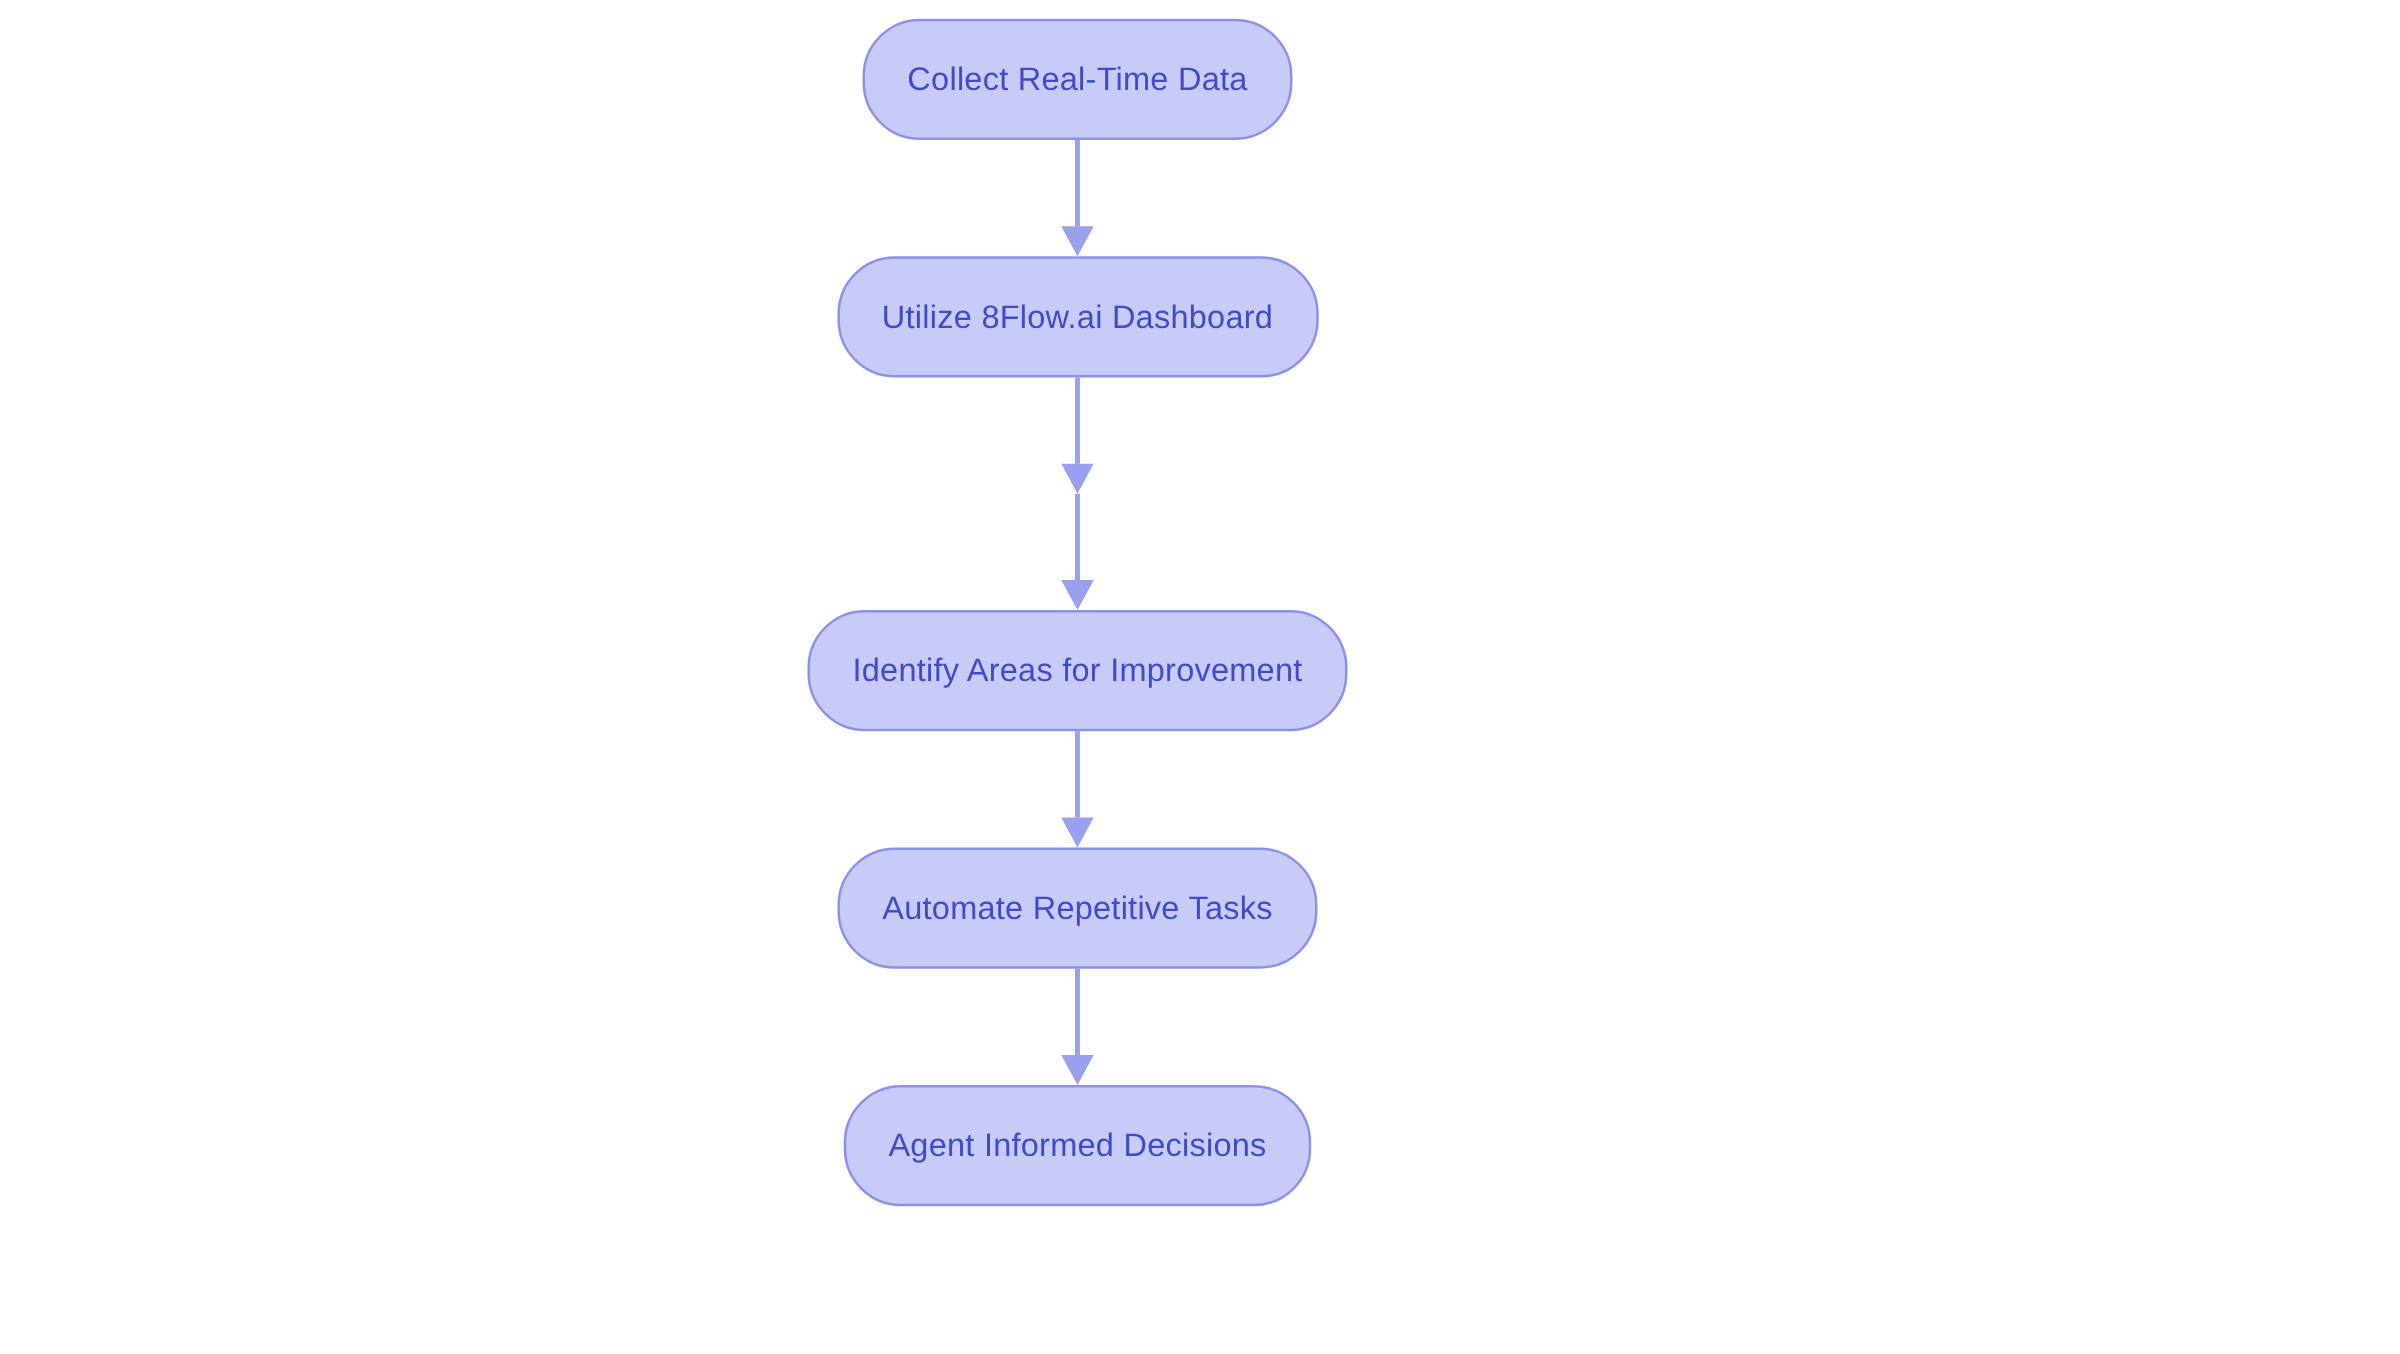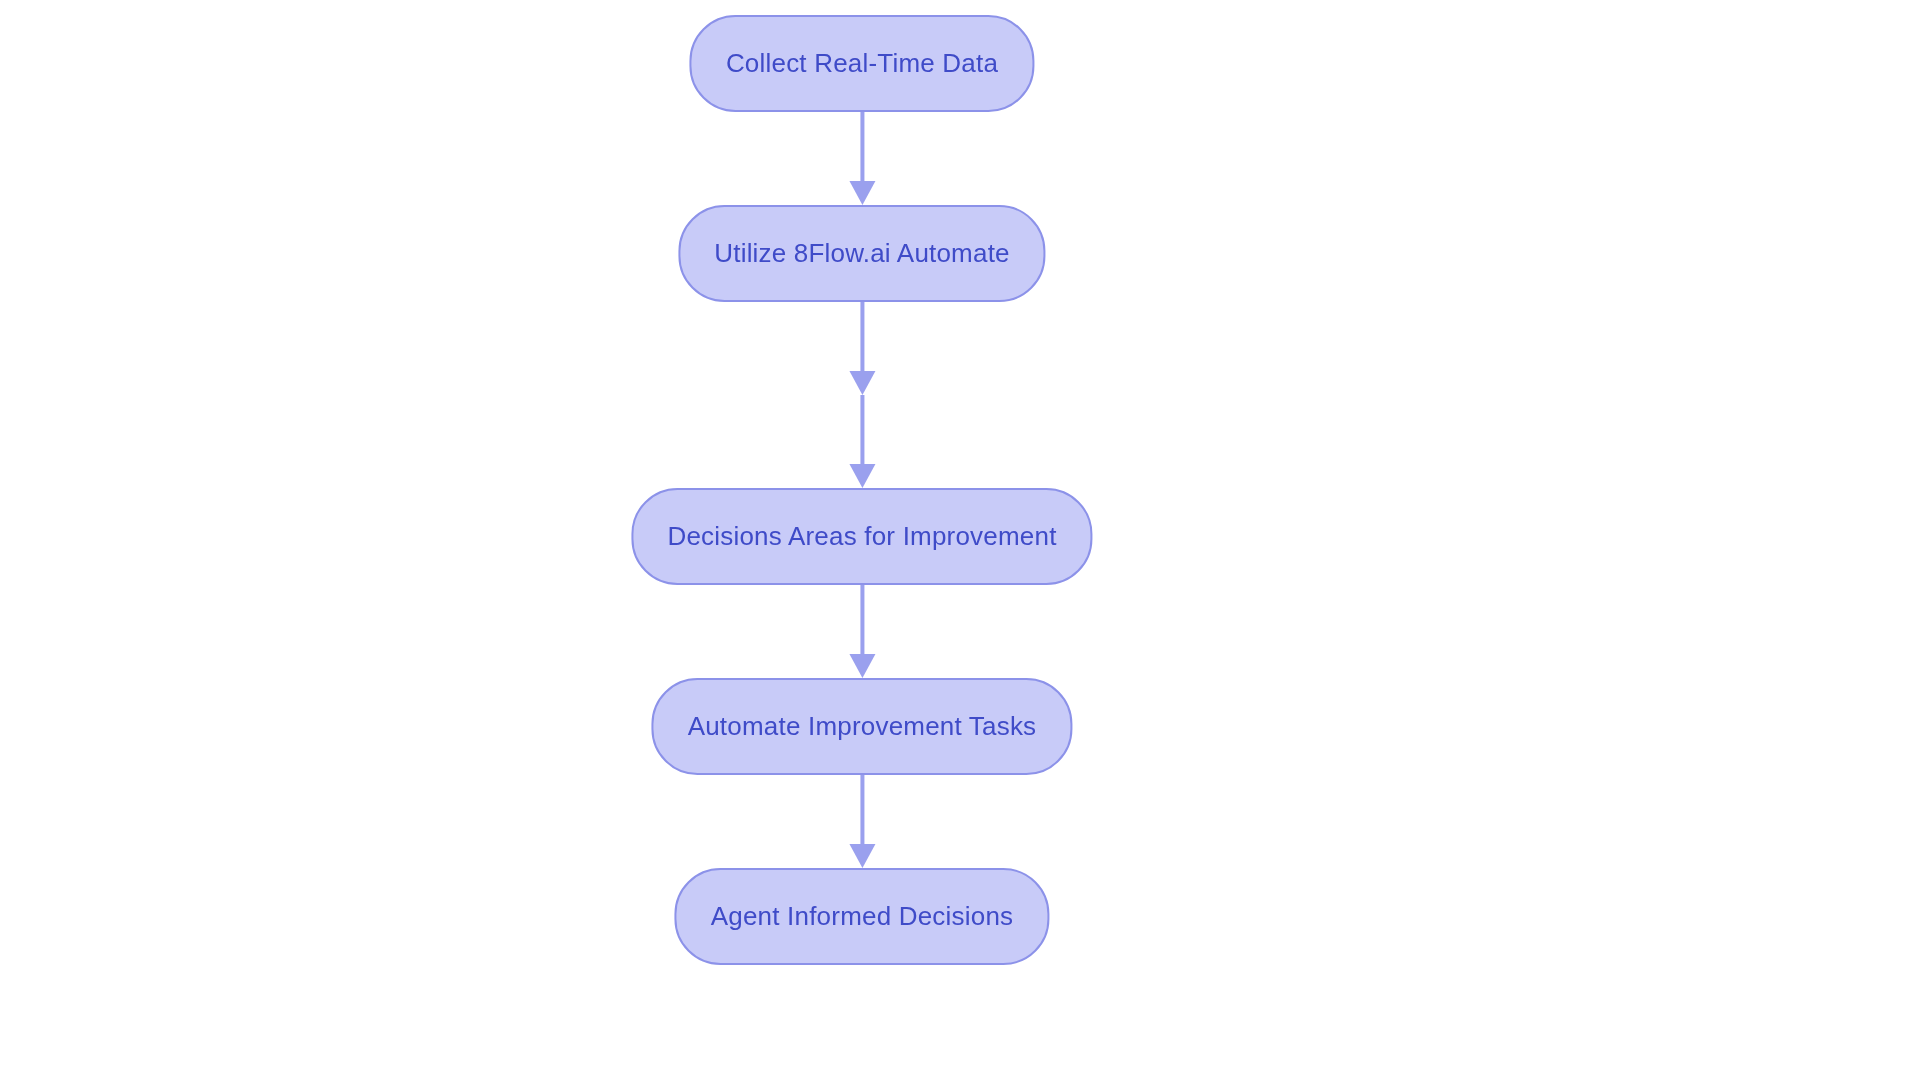--- a/index.html
+++ b/index.html
@@ -69,45 +69,45 @@
     <div class="node">
       <span class="node-label">Collect Real-Time Data</span>
     </div>
 
     <div class="arrow">
       <div class="arrow-line"></div>
       <div class="arrow-head"></div>
     </div>
 
     <div class="node">
-      <span class="node-label">Utilize 8Flow.ai Automate</span>
+      <span class="node-label">Utilize 8Flow.ai Dashboard</span>
     </div>
 
     <div class="arrow">
       <div class="arrow-line"></div>
       <div class="arrow-head"></div>
     </div>
 
 
     <div class="arrow">
       <div class="arrow-line"></div>
       <div class="arrow-head"></div>
     </div>
 
     <div class="node">
-      <span class="node-label">Decisions Areas for Improvement</span>
+      <span class="node-label">Identify Areas for Improvement</span>
     </div>
 
     <div class="arrow">
       <div class="arrow-line"></div>
       <div class="arrow-head"></div>
     </div>
 
     <div class="node">
-      <span class="node-label">Automate Improvement Tasks</span>
+      <span class="node-label">Automate Repetitive Tasks</span>
     </div>
 
     <div class="arrow">
       <div class="arrow-line"></div>
       <div class="arrow-head"></div>
     </div>
 
     <div class="node">
       <span class="node-label">Agent Informed Decisions</span>
     </div>

